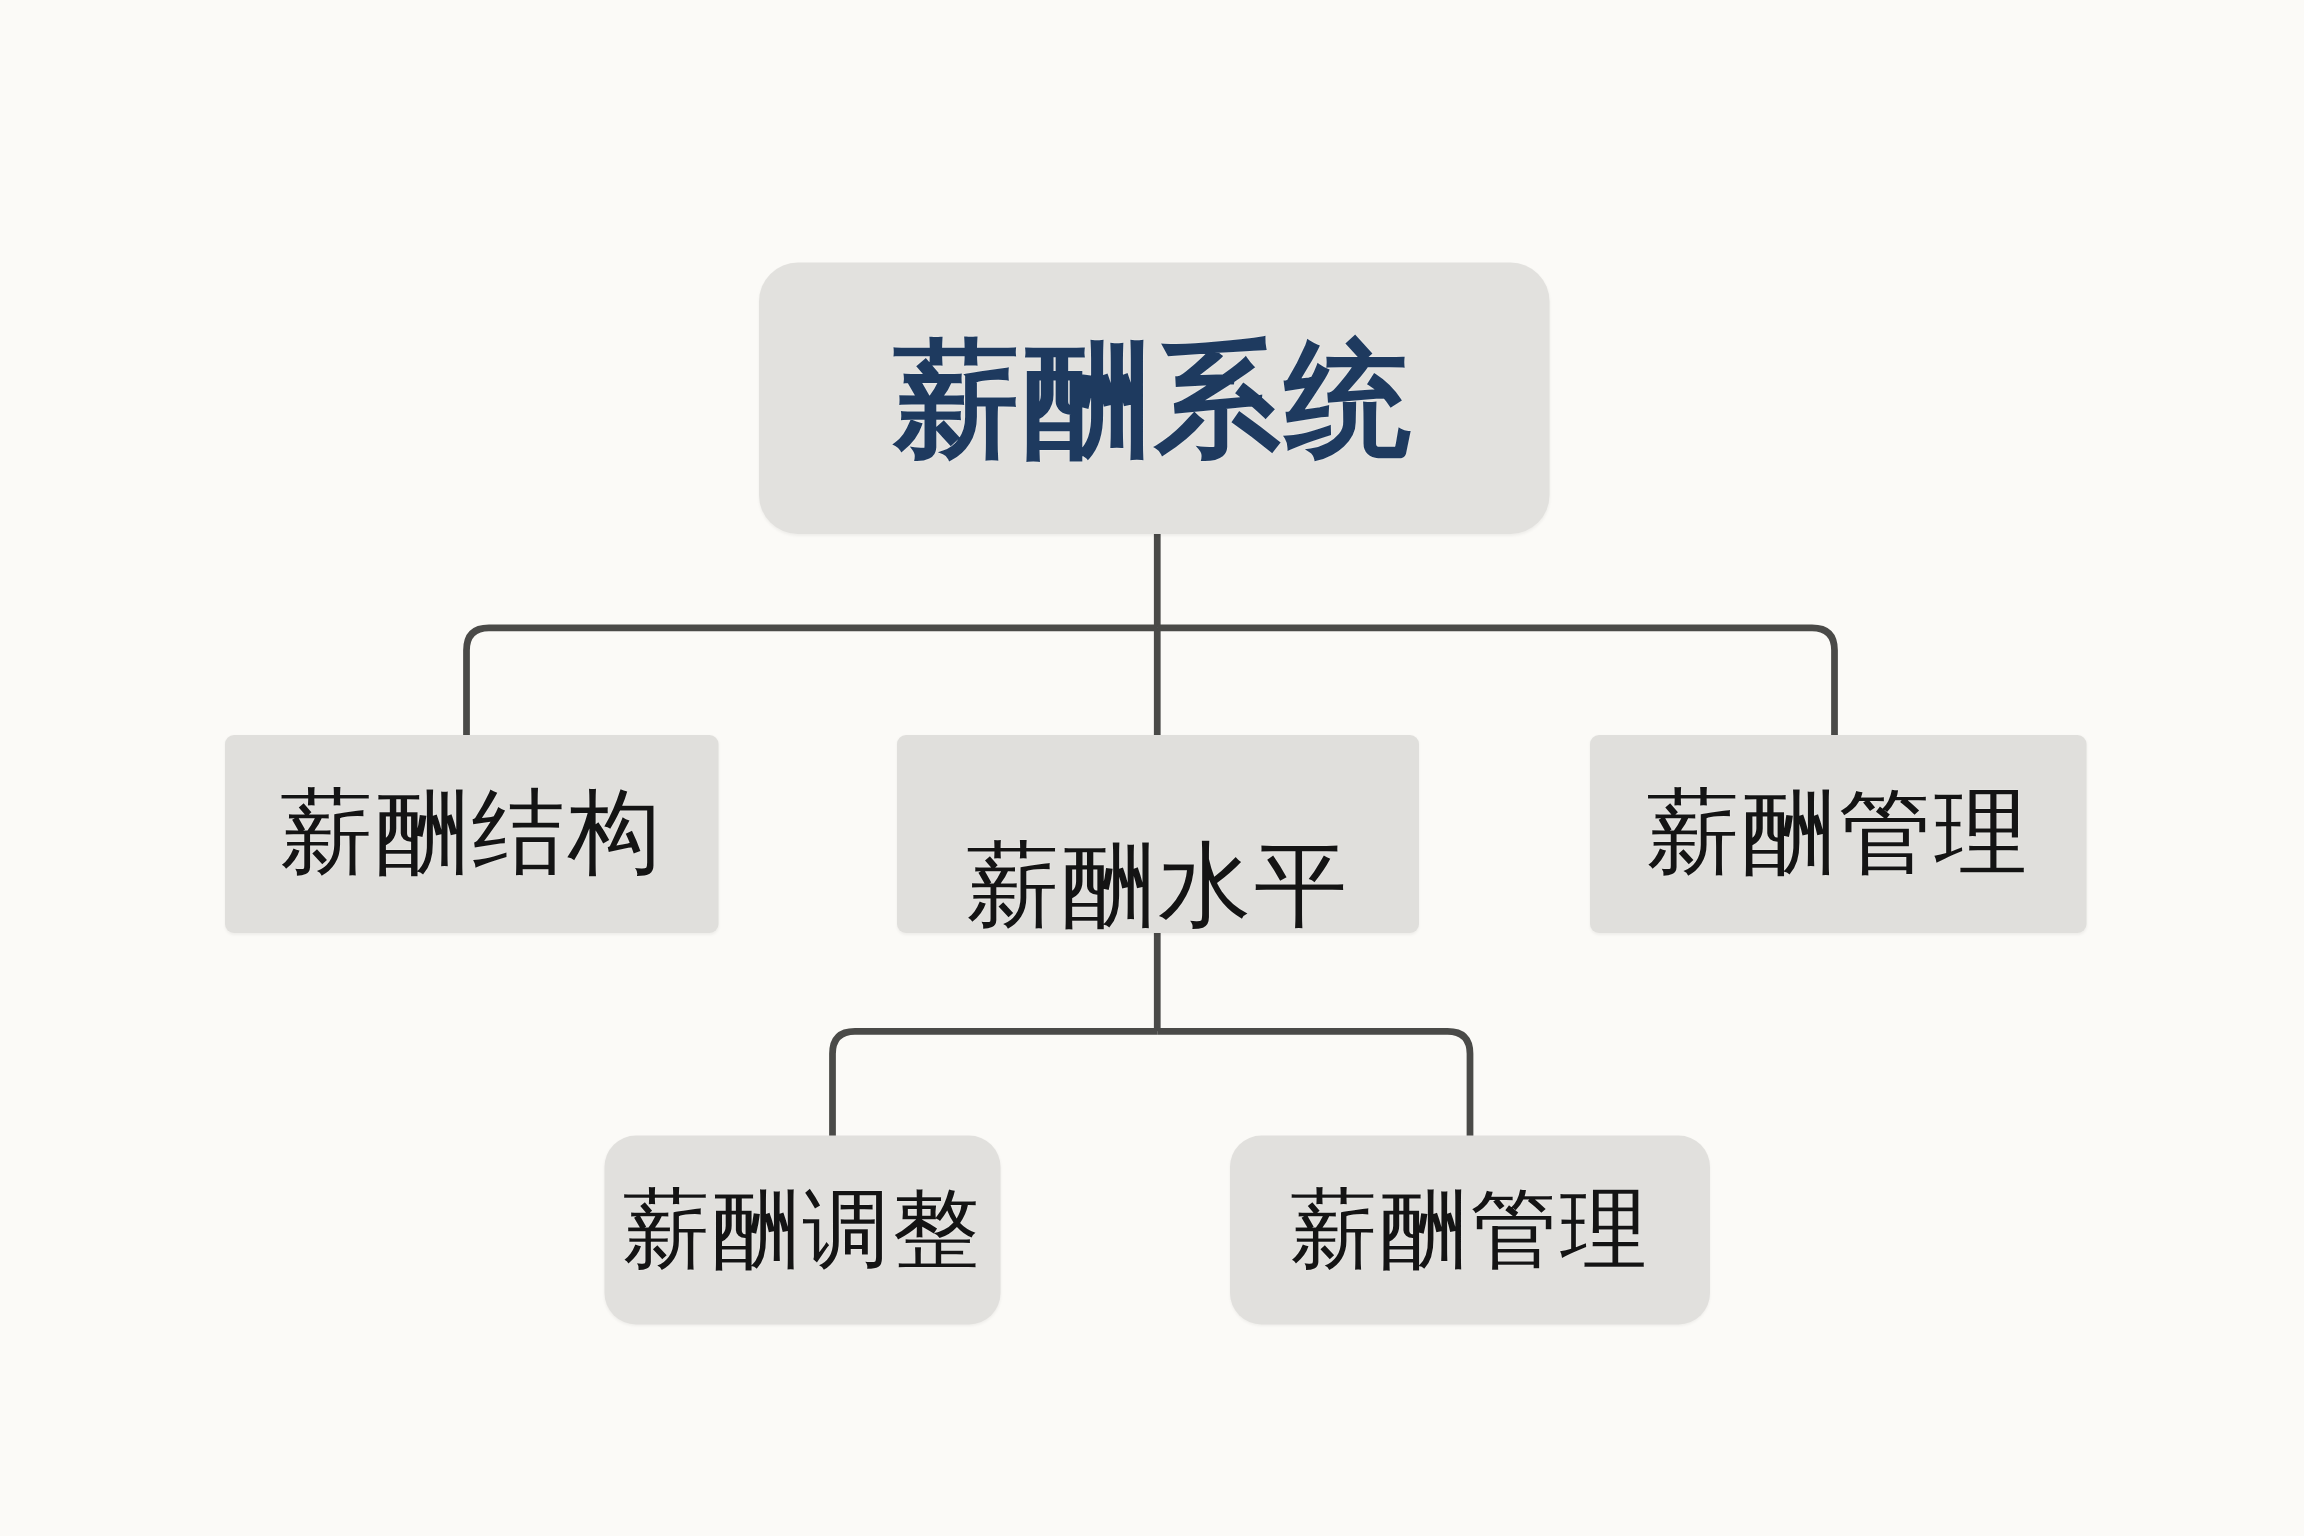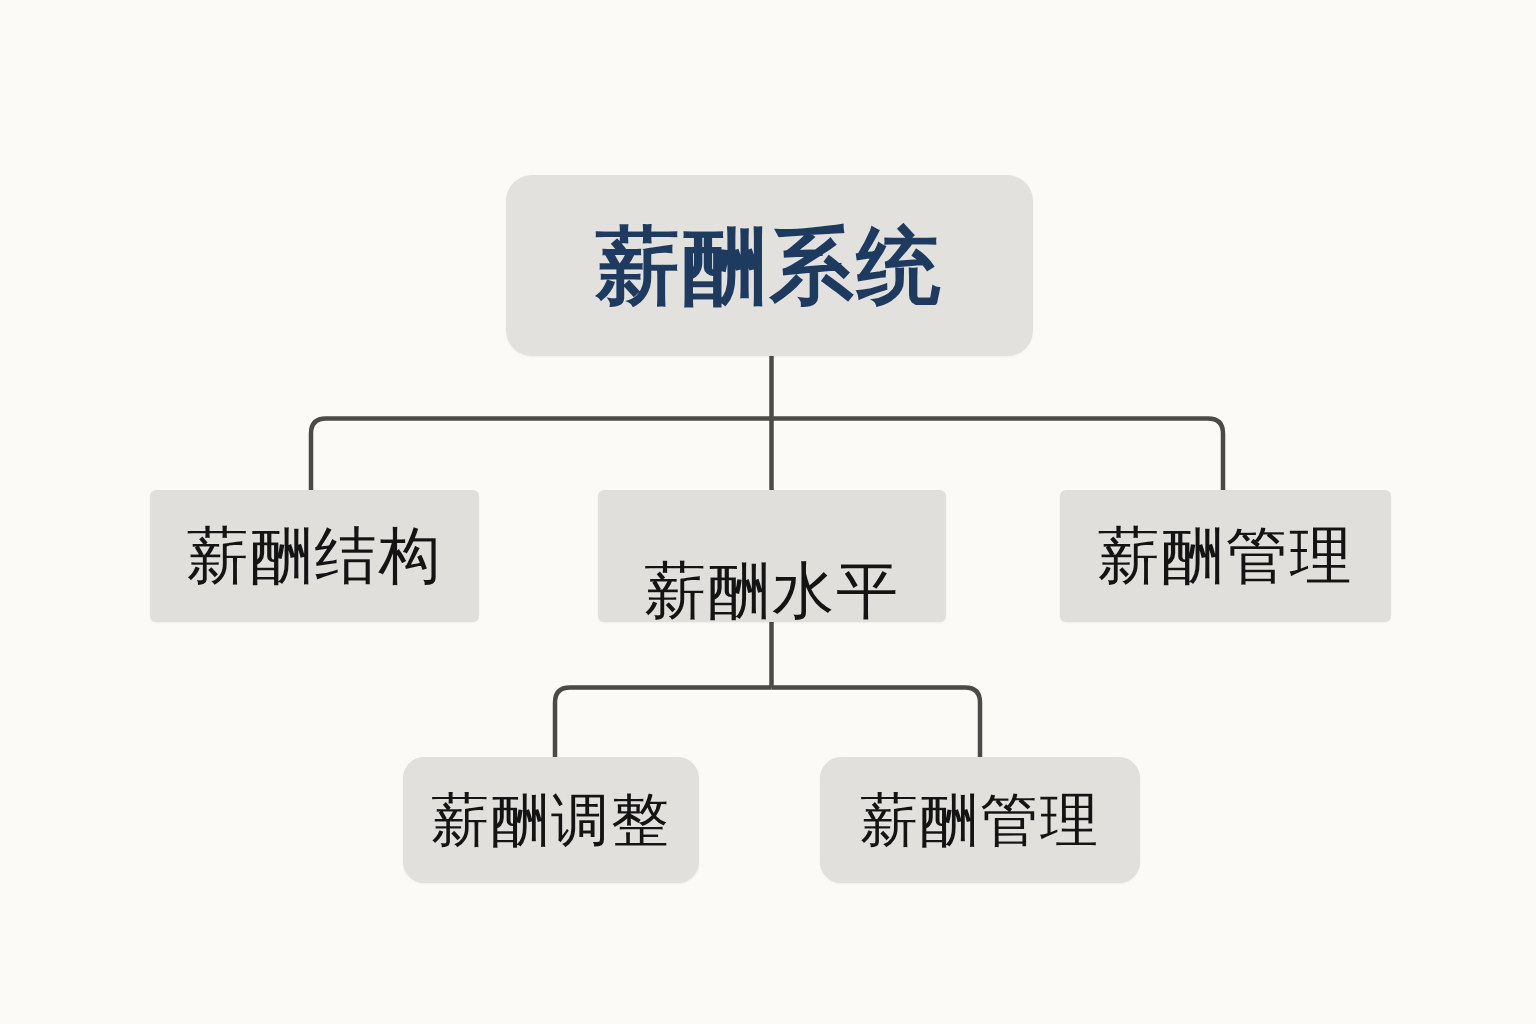--- a/index.html
+++ b/index.html
@@ -83,21 +83,21 @@
     border-radius: 21px;
     background: #E1E0DD;
   }
   .level3 .node-label {
     color: #141414;
     font-size: 58px;
     font-weight: 400;
     letter-spacing: 2px;
     text-shadow: 0 0 1px rgba(255,255,255,0.8);
   }
-  #node-l3-0 { left: 403px; width: 296px; }
+  #node-l3-0 { left: 403px; width: 264px; }
   #node-l3-1 { left: 820px; width: 320px; }
 </style>
 </head>
 <body>
 
 <div id="canvas">
 
   <svg id="connector-layer" viewBox="0 0 1536 1024" width="1536" height="1024" xmlns="http://www.w3.org/2000/svg">
     <g fill="none" stroke="#4A4A48" stroke-width="4.5" stroke-linecap="butt" stroke-linejoin="round">
 

